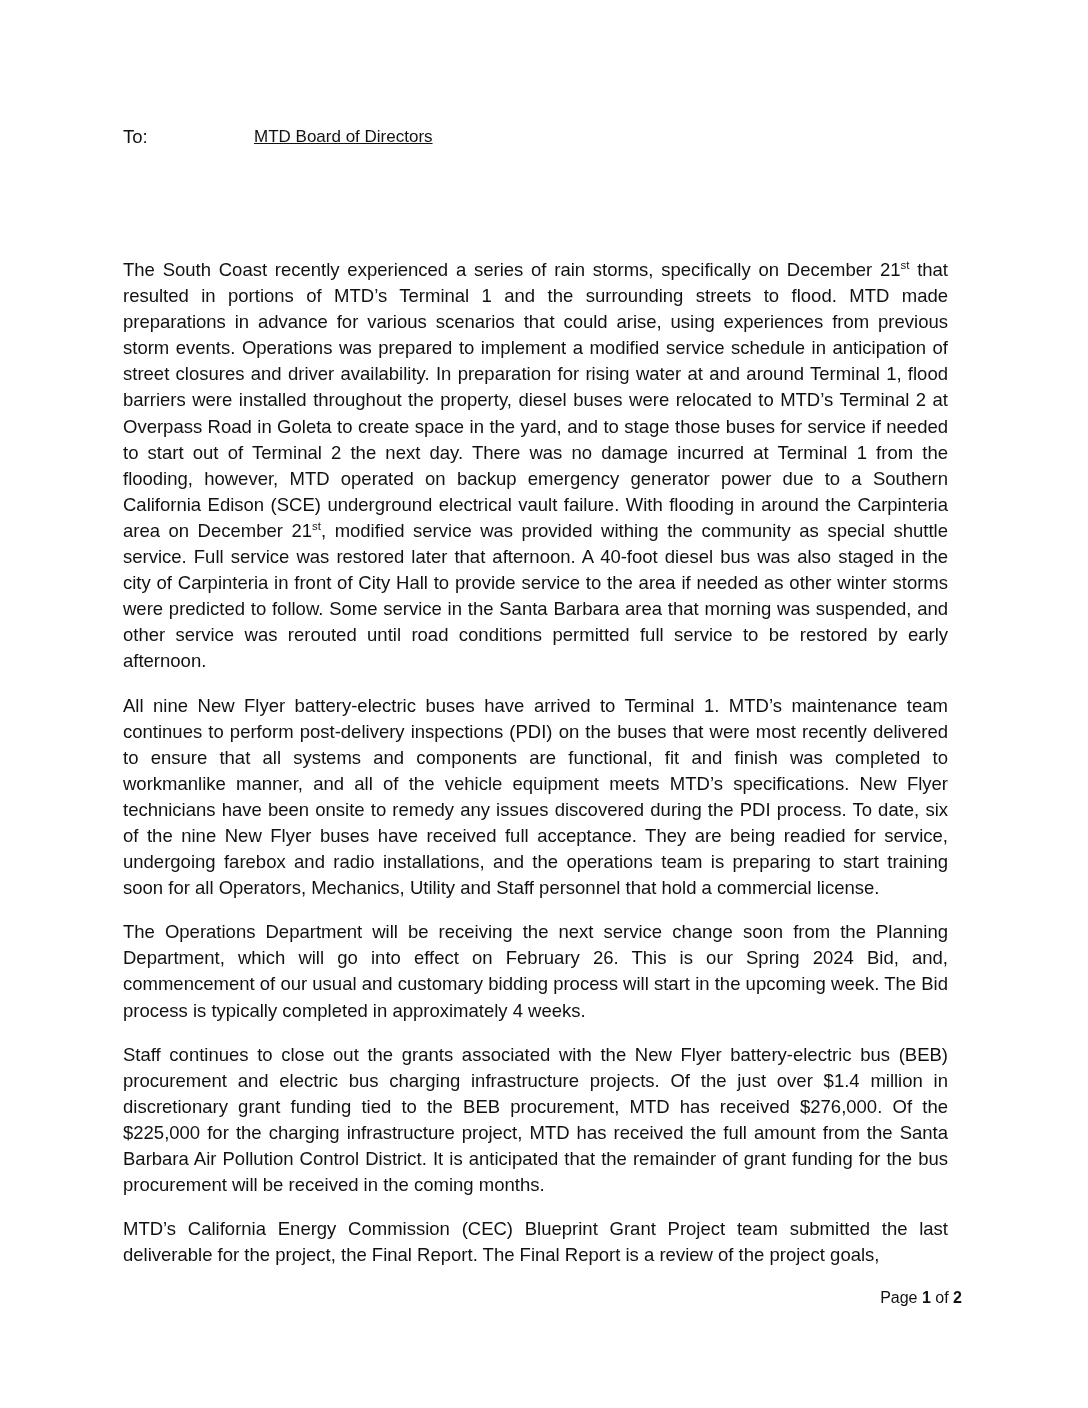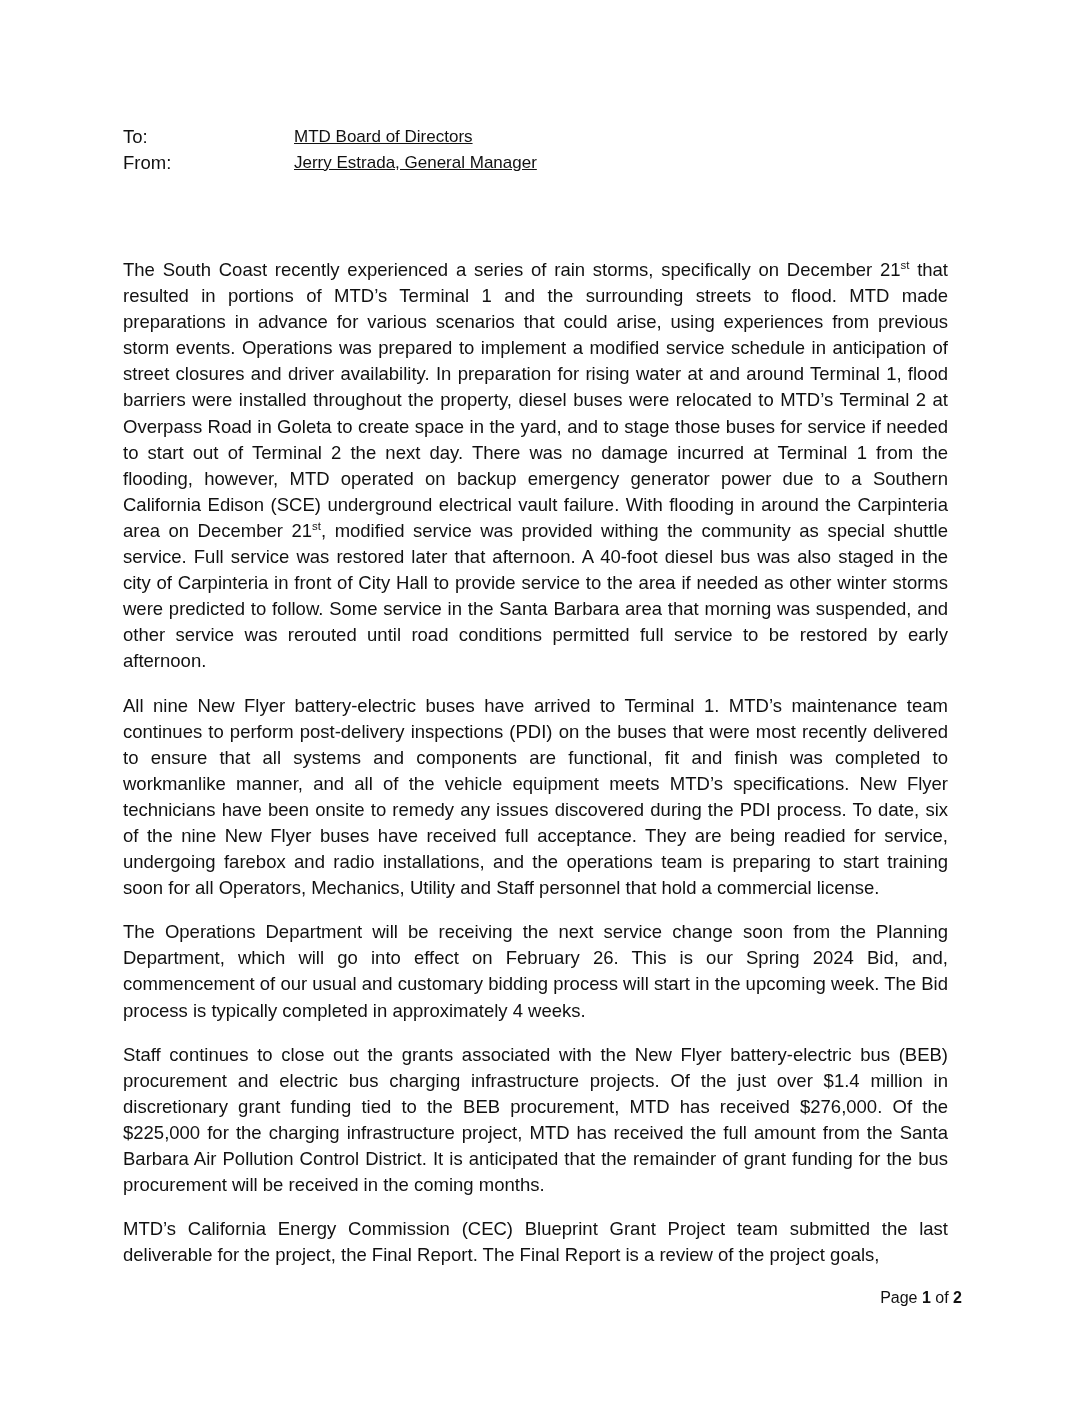--- a/index.html
+++ b/index.html
@@ -29,21 +29,20 @@
     position: absolute;
     left: 123px;
     top: 124px;
     width: 840px;
   }
   .memo-row {
     display: flex;
     align-items: center;
     height: 26px;
     line-height: 26px;
-    gap: 40px;
   }
   .memo-label {
     width: 131px;
     flex: 0 0 131px;
     font-size: 18.5px;
     white-space: nowrap;
   }
   .memo-value {
     font-size: 17px;
     white-space: nowrap;
@@ -89,24 +88,20 @@
 </head>
 <body>
 
 <div class="page">
 
   <div class="memo-header">
       <div class="memo-row">
         <span class="memo-label">To:</span>
         <span class="memo-value">MTD Board of Directors</span>
       </div>
-      <div class="memo-row">
-        <span class="memo-label">From:</span>
-        <span class="memo-value">Jerry Estrada, General Manager</span>
-      </div>
     </div>
 
   <div class="body-copy">
       <p class="para">The South Coast recently experienced a series of rain storms, specifically on December 21<sup>st</sup> that resulted in portions of MTD’s Terminal 1 and the surrounding streets to flood. MTD made preparations in advance for various scenarios that could arise, using experiences from previous storm events. Operations was prepared to implement a modified service schedule in anticipation of street closures and driver availability.  In preparation for rising water at and around Terminal 1, flood barriers were installed throughout the property, diesel buses were relocated to MTD’s Terminal 2 at Overpass Road in Goleta to create space in the yard, and to stage those buses for service if needed to start out of Terminal 2 the next day.  There was no damage incurred at Terminal 1 from the flooding, however, MTD operated on backup emergency generator power due to a Southern California Edison (SCE) underground electrical vault failure.  With flooding in around the Carpinteria area on December 21<sup>st</sup>, modified service was provided withing the community as special shuttle service.  Full service was restored later that afternoon.  A 40-foot diesel bus was also staged in the city of Carpinteria in front of City Hall to provide service to the area if needed as other winter storms were predicted to follow.  Some service in the Santa Barbara area that morning was suspended, and other service was rerouted until road conditions permitted full service to be restored by early afternoon.</p>
       <p class="para">All nine New Flyer battery-electric buses have arrived to Terminal 1.  MTD’s maintenance team continues to perform post-delivery inspections (PDI) on the buses that were most recently delivered to ensure that all systems and components are functional, fit and finish was completed to workmanlike manner, and all of the vehicle equipment meets MTD’s specifications.  New Flyer technicians have been onsite to remedy any issues discovered during the PDI process.  To date, six of the nine New Flyer buses have received full acceptance.  They are being readied for service, undergoing farebox and radio installations, and the operations team is preparing to start training soon for all Operators, Mechanics, Utility and Staff personnel that hold a commercial license.</p>
       <p class="para">The Operations Department will be receiving the next service change soon from the Planning Department, which will go into effect on February 26.  This is our Spring 2024 Bid, and, commencement of our usual and customary bidding process will start in the upcoming week. The Bid process is typically completed in approximately 4 weeks.</p>
       <p class="para">Staff continues to close out the grants associated with the New Flyer battery-electric bus (BEB) procurement and electric bus charging infrastructure projects.  Of the just over $1.4 million in discretionary grant funding tied to the BEB procurement, MTD has received $276,000.  Of the $225,000 for the charging infrastructure project, MTD has received the full amount from the Santa Barbara Air Pollution Control District.  It is anticipated that the remainder of grant funding for the bus procurement will be received in the coming months.</p>
       <p class="para">MTD’s California Energy Commission (CEC) Blueprint Grant Project team submitted the last deliverable for the project, the Final Report. The Final Report is a review of the project goals,</p>
     </div>
 

